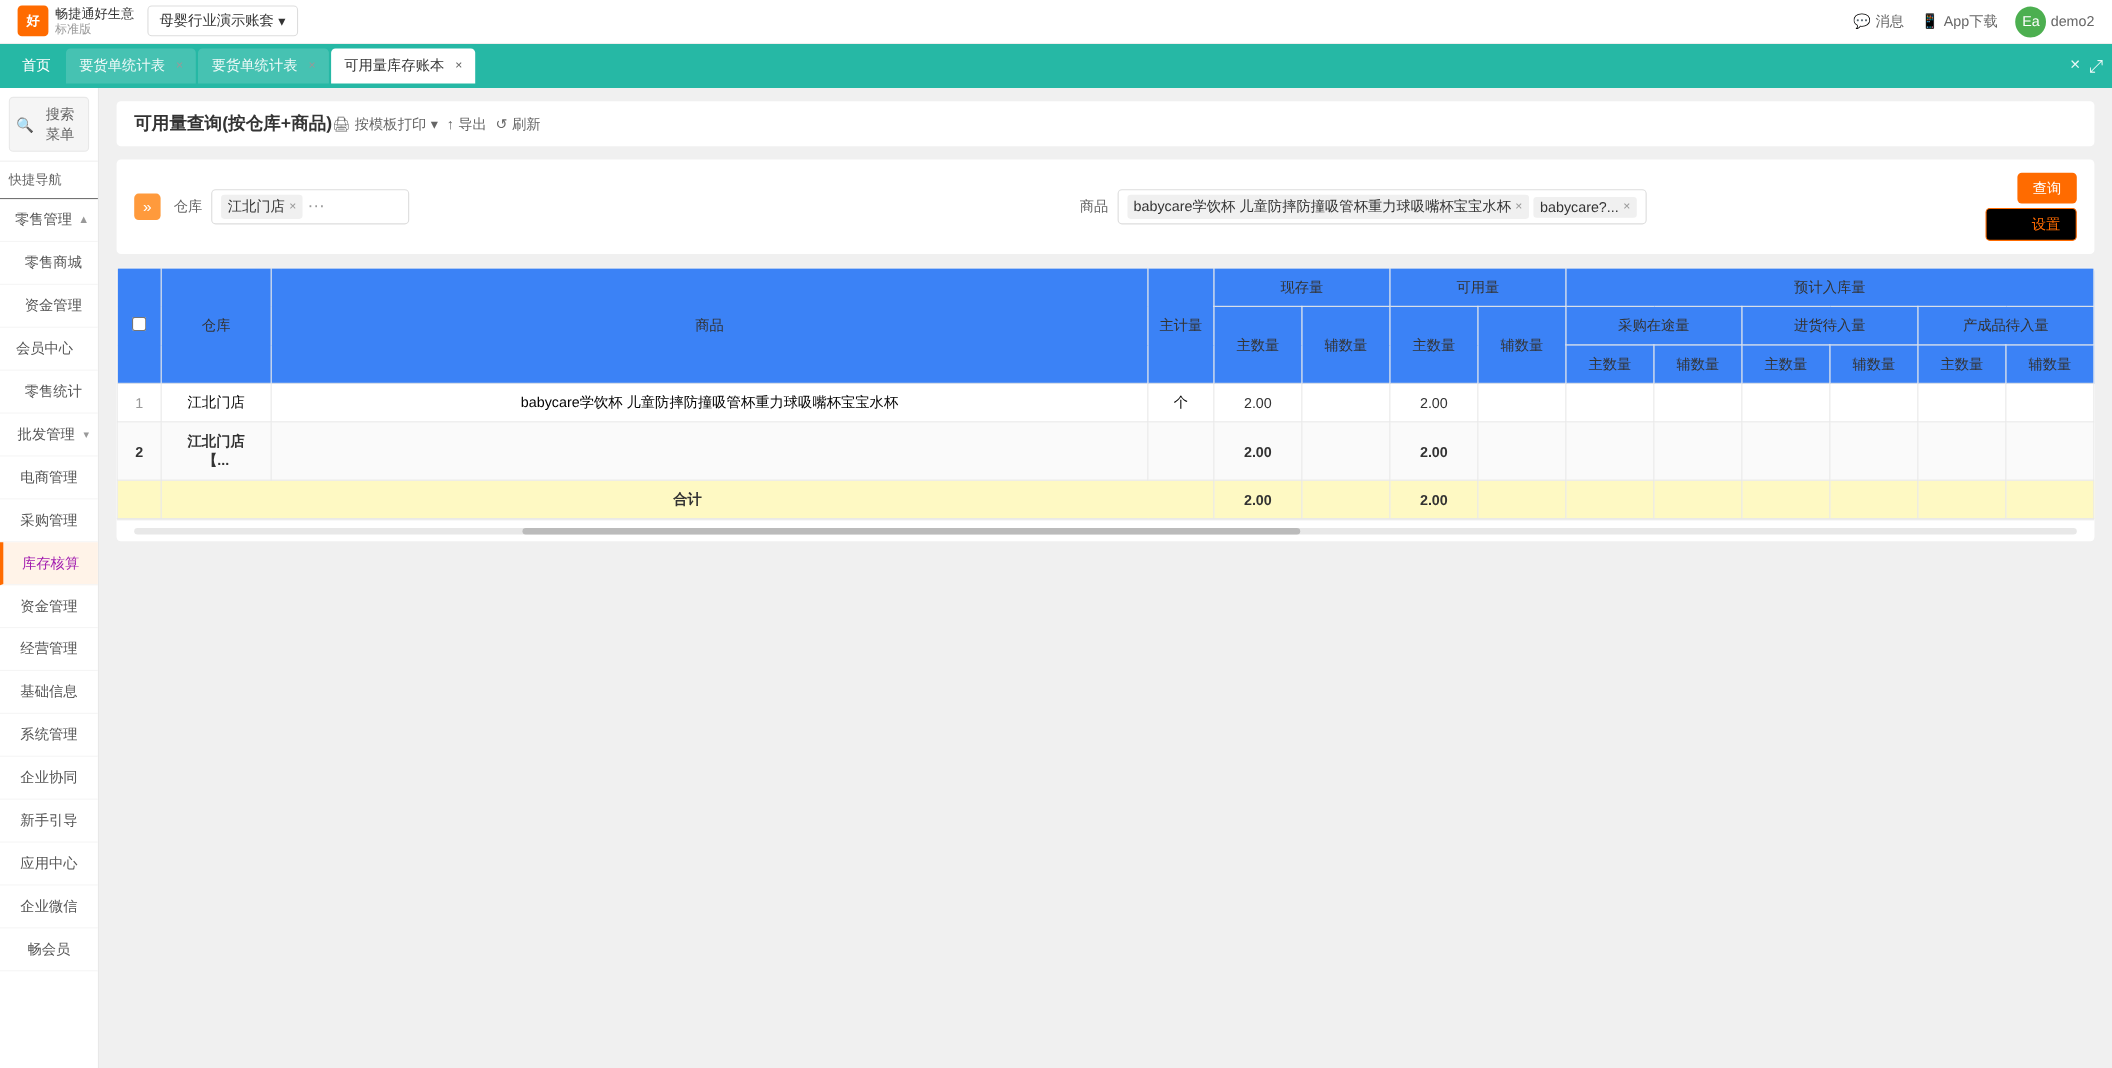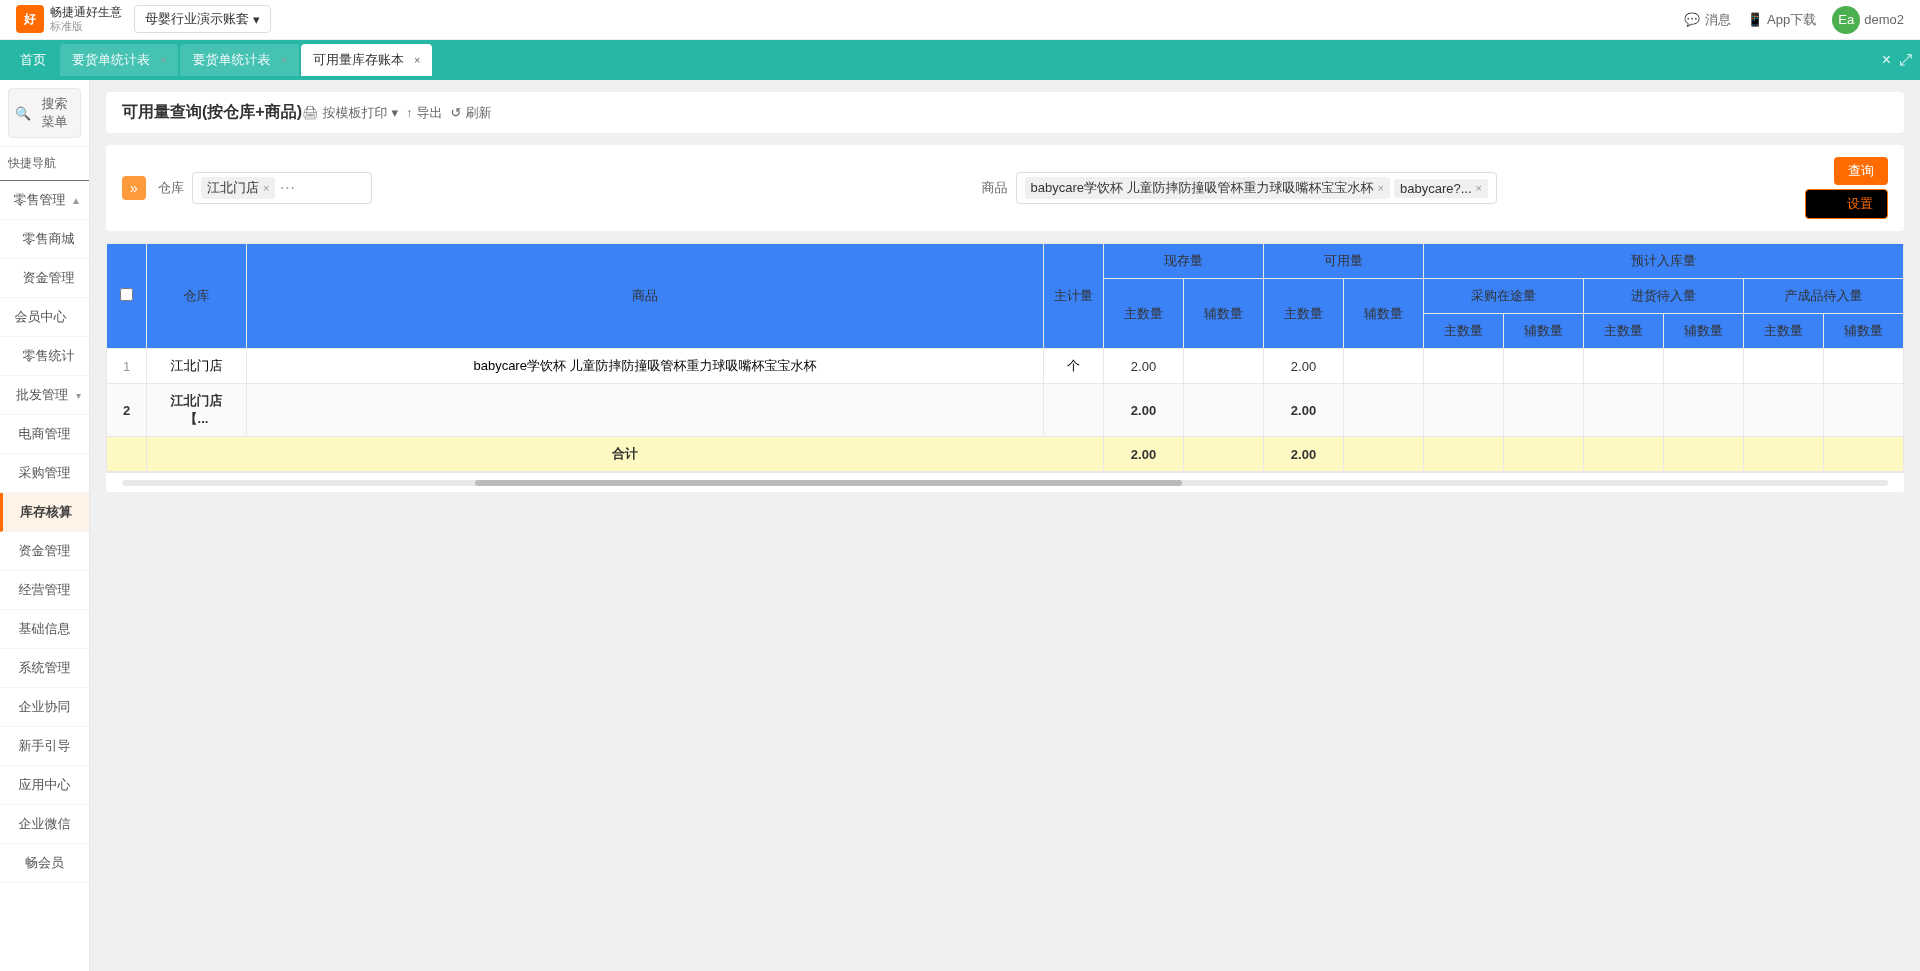--- a/index.html
+++ b/index.html
@@ -76,21 +76,21 @@
       padding: 10px 8px;
       text-align: center;
       cursor: pointer;
       color: #555;
       font-size: 13px;
       border-bottom: 1px solid #f5f5f5;
       display: flex;
       align-items: center;
       justify-content: space-between;
     }
-    .sidebar-item.active { background: #fff3e8; color: #404040; font-weight: bold; border-left: 3px solid #ff6b00; }
+    .sidebar-item.active { background: #fff3e8; color: #a21caf; font-weight: normal; border-left: 3px solid #ff6b00; }
     .sidebar-item-label { flex: 1; text-align: center; }
     .sidebar-item-arrow { font-size: 10px; color: #999; }
 
     
     .content { flex: 1; overflow-y: auto; padding: 0; background: #f0f0f0; }
 
     
     .page-content { padding: 12px 16px; }
 
     

